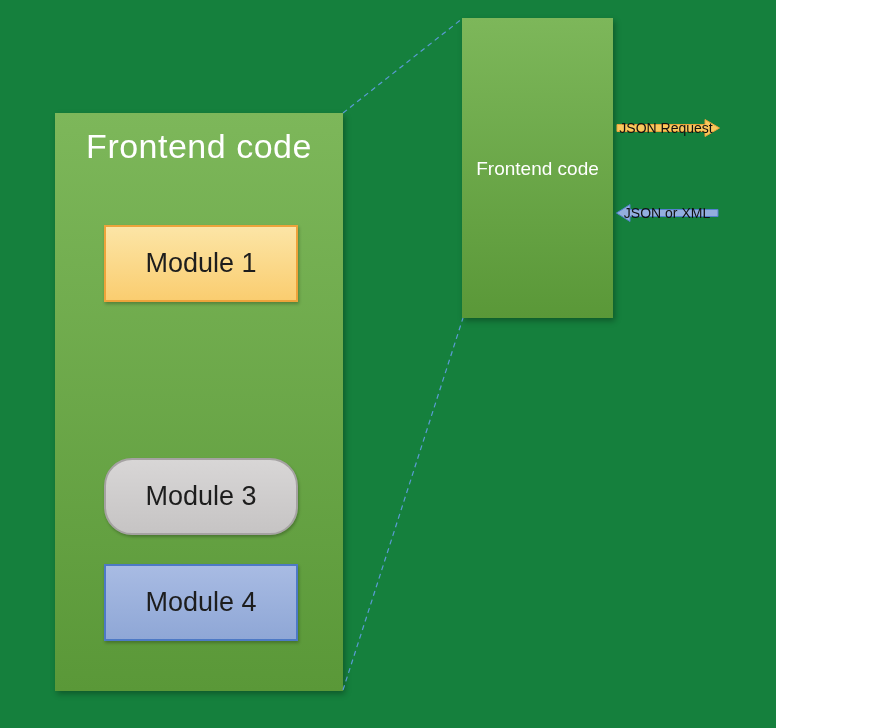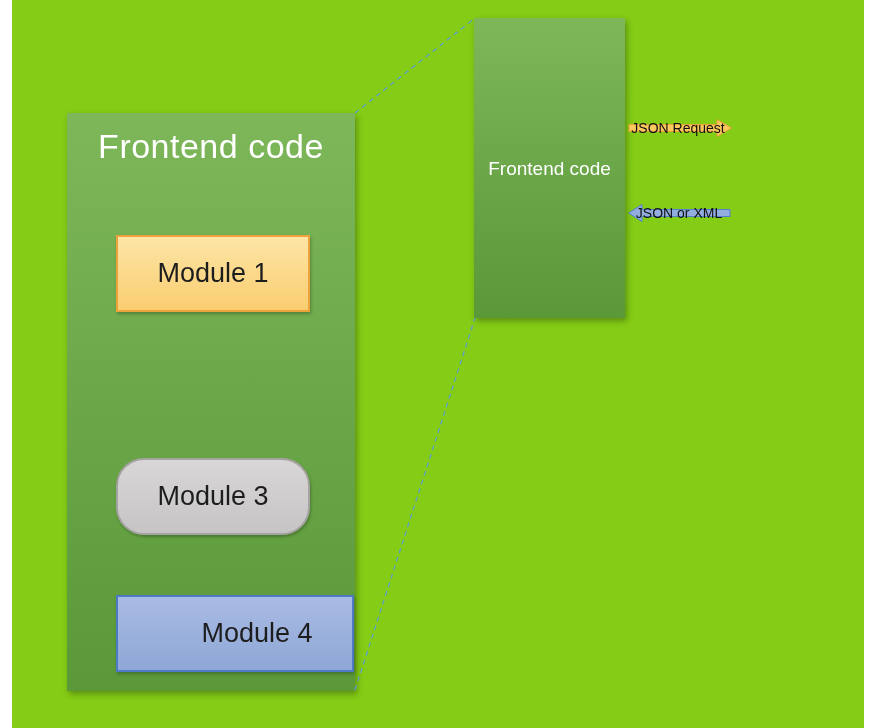--- a/index.html
+++ b/index.html
@@ -2,26 +2,25 @@
 <html><head>
 <meta charset="utf-8">
 <style>
   html, body {
     margin: 0;
     padding: 0;
     background: #ffffff;
   }
   .canvas {
     position: relative;
-    width: 852px;
+    width: 776px;
     height: 728px;
-    background: #84cc16;
+    background: #15803d;
     overflow: hidden;
     font-family: "Liberation Sans", sans-serif;
-    margin-left: 12px;
   }
   .box {
     position: absolute;
     box-sizing: border-box;
   }
   .shadowed {
     box-shadow: 2px 3px 6px rgba(0,0,0,0.30);
   }
   
   .detail-panel {
@@ -46,24 +45,24 @@
     width: 190px;
     height: 73px;
     border: 2px solid #888888;
     display: flex;
     align-items: center;
     justify-content: center;
     font-size: 27px;
     color: #1d1d1d;
     box-shadow: 1px 2px 3px rgba(0,0,0,0.25);
   }
-  .module-1 { top: 122px; align-items: center; }
+  .module-1 { top: 112px; align-items: center; }
   .module-2 { top: 224px; }
   .module-3 { top: 345px; border-radius: 28px; }
-  .module-4 { top: 482px; padding-left: 44px; }
+  .module-4 { top: 451px; }
   
   .frontend-box {
     left: 462px;
     top: 18px;
     width: 151px;
     height: 300px;
     background: linear-gradient(#7DB75A, #5A9838);
     display: flex;
     align-items: center;
     justify-content: center;

